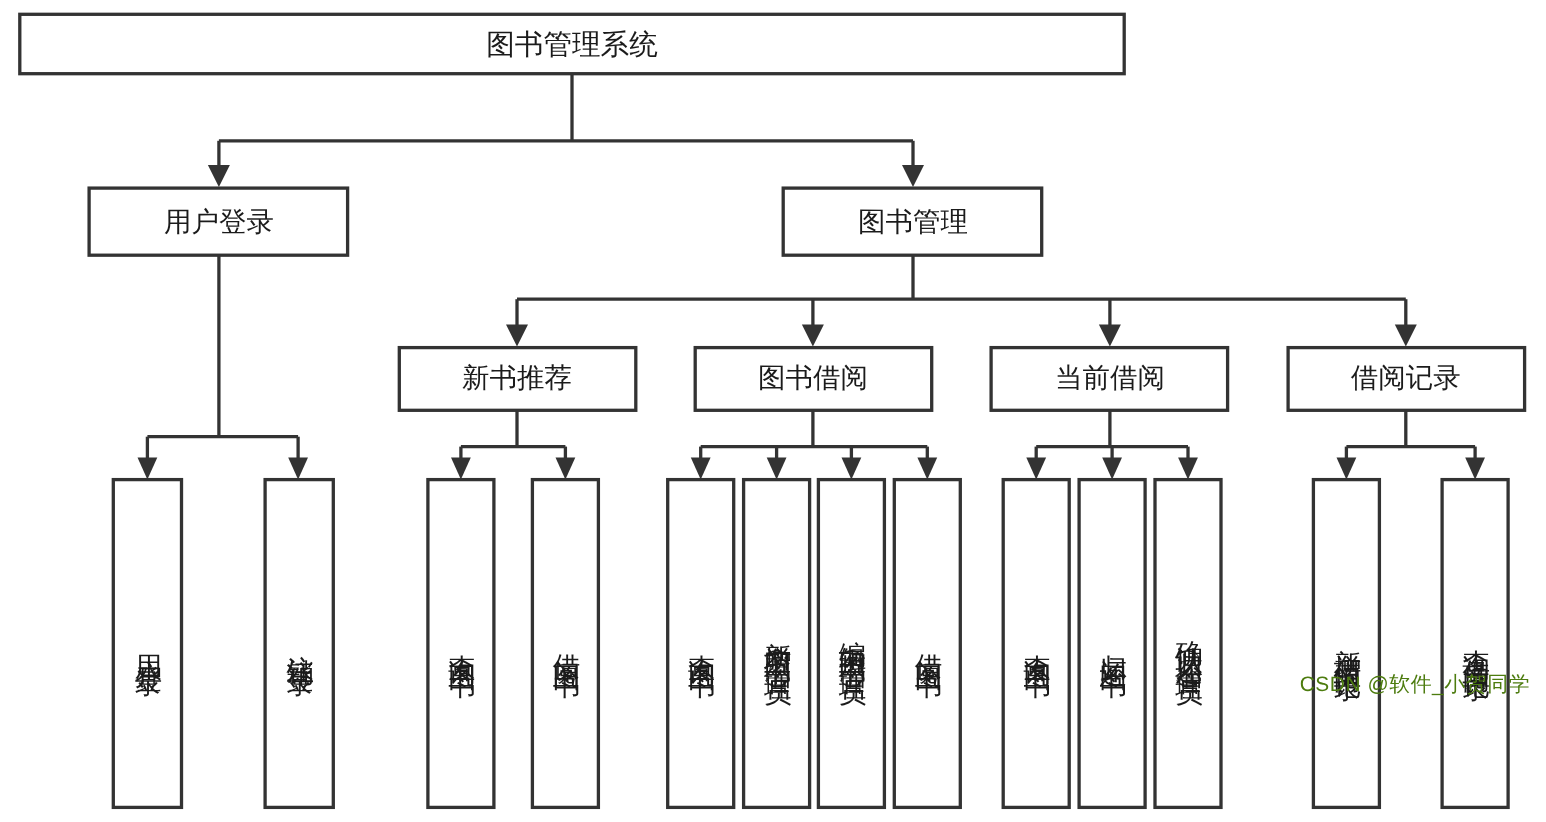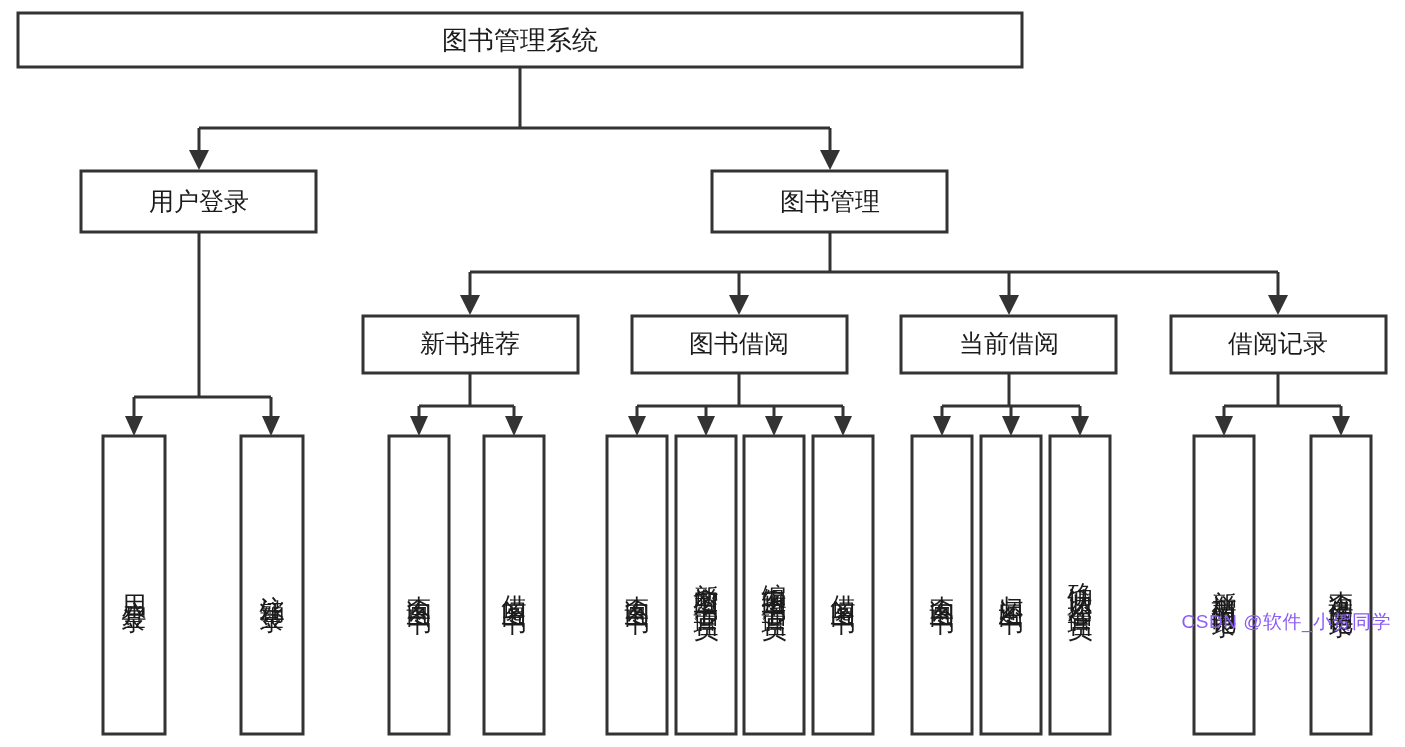--- a/index.html
+++ b/index.html
@@ -71,21 +71,21 @@
     letter-spacing: 5px;
     color: #1b1b1b;
     white-space: nowrap;
   }
   .watermark {
     position: absolute;
     right: 14px;
     bottom: 5px;
     font-family: "Liberation Sans", "DejaVu Sans", sans-serif;
     font-size: 19px;
-    color: #8b5cf6;
+    color: #4d7c0f;
     letter-spacing: 0.5px;
     white-space: nowrap;
   }
 </style>
 </head>
 <body>
 
 <div id="diagram-root">
 
   <svg class="diagram" viewBox="0 0 1405 747" xmlns="http://www.w3.org/2000/svg">

